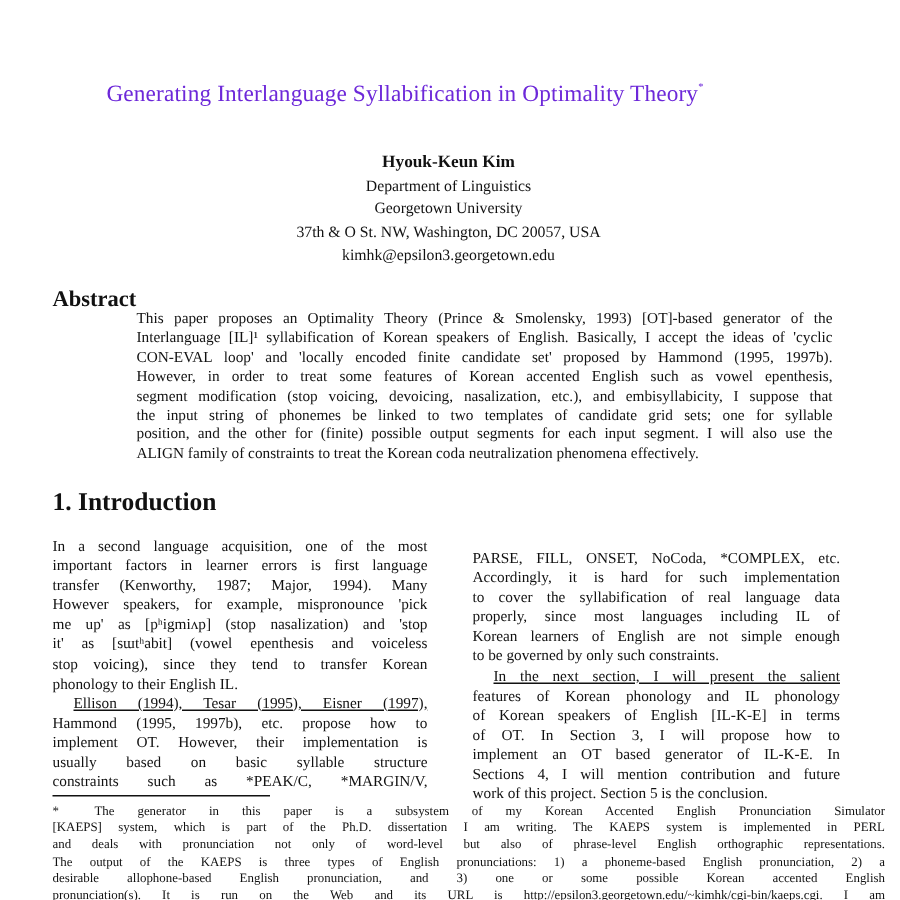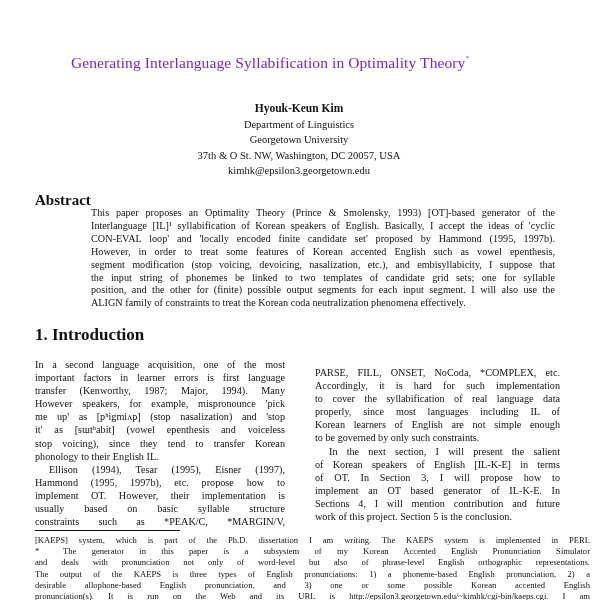--- a/index.html
+++ b/index.html
@@ -30,21 +30,21 @@
   .abstract-body .line.last { text-align-last: left; }
   .section-heading {
     position: absolute; left: 35px; top: 325px;
     font-weight: bold; font-size: 17px;
   }
   .col {
     position: absolute; font-size: 10.2px; line-height: 13.1px;
   }
   .col .line { display: block; text-align: justify; text-align-last: justify; white-space: nowrap; overflow: hidden; }
   .col .line.last { text-align-last: left; }
-  .col .line.indent { padding-left: 14px; }
+  .col .line.indent { padding-left: 14px; text-decoration: underline; }
   .col-left { left: 35px; top: 358px; width: 250px; }
   .col-right { left: 315px; top: 326px; width: 245px; margin-top: 40px; }
   .footnote-rule {
     position: absolute; left: 35px; top: 530px; width: 145px; height: 0;
     border-top: 1px solid #111;
   }
   .footnotes {
     position: absolute; left: 35px; top: 535px; width: 555px;
     font-size: 8.6px; line-height: 11.2px;
   }
@@ -97,29 +97,30 @@
 </div>
 
 <div class="col col-right">
   <span class="line">PARSE, FILL, ONSET, NoCoda, *COMPLEX, etc.</span>
   <span class="line">Accordingly, it is hard for such implementation</span>
   <span class="line">to cover the syllabification of real language data</span>
   <span class="line">properly, since most languages including IL of</span>
   <span class="line">Korean learners of English are not simple enough</span>
   <span class="line last">to be governed by only such constraints.</span>
   <span class="line indent">In the next section, I will present the salient</span>
+  <span class="line">features of Korean phonology and IL phonology</span>
   <span class="line">of Korean speakers of English [IL-K-E] in terms</span>
   <span class="line">of OT. In Section 3, I will propose how to</span>
   <span class="line">implement an OT based generator of IL-K-E. In</span>
   <span class="line">Sections 4, I will mention contribution and future</span>
   <span class="line last">work of this project. Section 5 is the conclusion.</span>
 </div>
 
 <div class="footnote-rule"></div>
 
 <div class="footnotes">
+  <span class="line"><span class="fn-mark">*</span><span>The generator in this paper is a subsystem of my Korean Accented English Pronunciation Simulator</span></span>
   <span class="line">[KAEPS] system, which is part of the Ph.D. dissertation I am writing. The KAEPS system is implemented in PERL</span>
-  <span class="line"><span class="fn-mark">*</span><span>The generator in this paper is a subsystem of my Korean Accented English Pronunciation Simulator</span></span>
   <span class="line">and deals with pronunciation not only of word-level but also of phrase-level English orthographic representations.</span>
   <span class="line">The output of the KAEPS is three types of English pronunciations: 1) a phoneme-based English pronunciation, 2) a</span>
   <span class="line">desirable allophone-based English pronunciation, and 3) one or some possible Korean accented English</span>
   <span class="line">pronunciation(s). It is run on the Web and its URL is http://epsilon3.georgetown.edu/~kimhk/cgi-bin/kaeps.cgi. I am</span>
 </div>
 
 </body></html>

